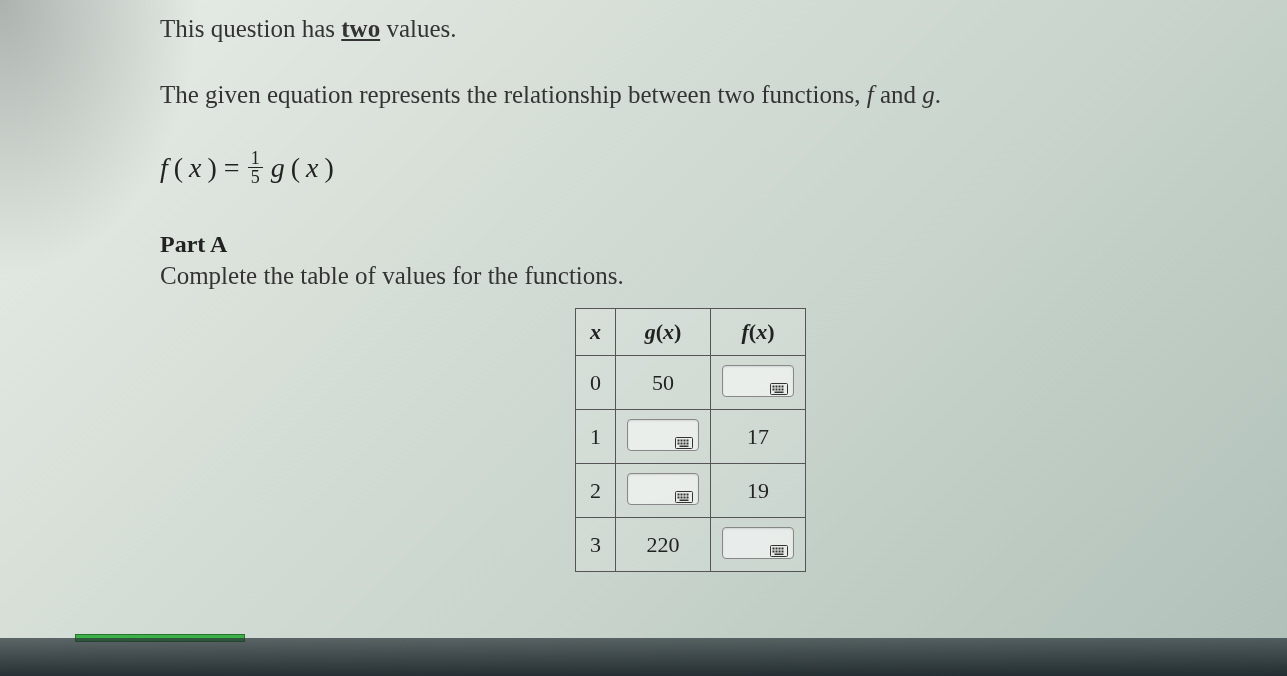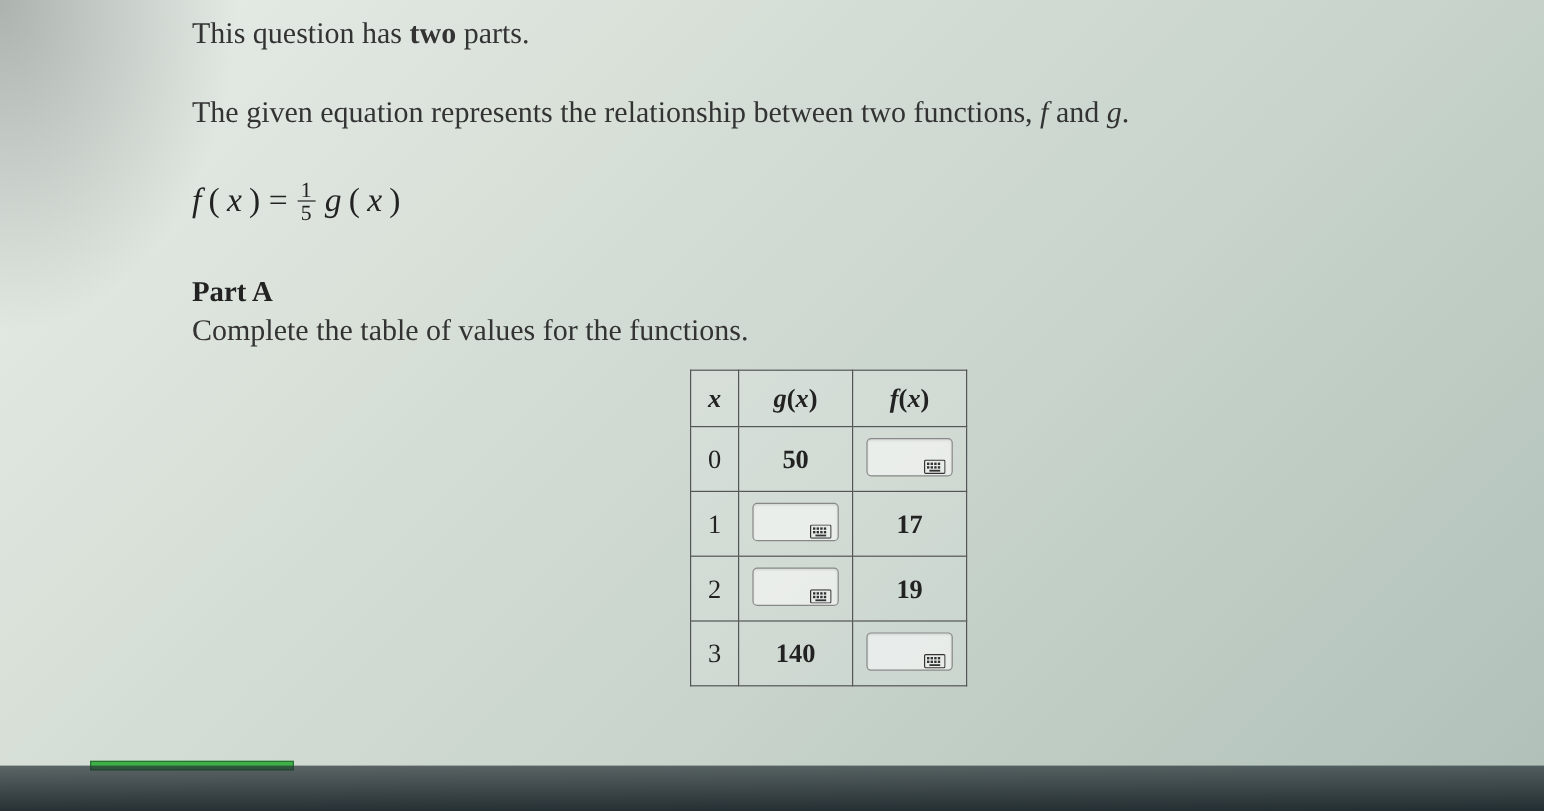--- a/index.html
+++ b/index.html
@@ -23,20 +23,21 @@
     }
     
     .intro-line {
       font-size: 25px;
       margin-bottom: 38px;
       color: #333;
     }
     
     .intro-line strong {
       font-weight: bold;
+      text-decoration: underline;
     }
     
     .description {
       font-size: 25px;
       margin-bottom: 40px;
       color: #333;
     }
     
     .description em {
       font-style: italic;
@@ -128,21 +129,20 @@
       padding: 6px 10px;
       font-family: Georgia, serif;
     }
     
     td.x-val {
       width: 38px;
     }
     
     td.val-col {
       width: 95px;
-      font-weight: bold;
     }
     
     .input-box {
       display: inline-flex;
       align-items: center;
       justify-content: flex-end;
       width: 72px;
       height: 32px;
       border: 1px solid #888;
       border-radius: 4px;
@@ -193,21 +193,21 @@
     }
   </style>
 </head>
 <body>
 
 <div class="shadow-overlay"></div>
 
 <div class="content">
 
   <p class="intro-line">
-    <span>This question has </span><strong>two</strong><span> parts.</span>
+    <span>This question has </span><strong>two</strong><span> values.</span>
   </p>
 
   <p class="description">
     <span>The given equation represents the relationship between two functions, </span><em>f</em><span> and </span><em>g</em><span>.</span>
   </p>
 
   <div class="equation">
     <span>f</span>
       <span style="font-style:normal"> (</span>
       <span>x</span>
@@ -300,21 +300,21 @@
                     <rect x="11.5" y="5.5" width="2" height="2" fill="#333"></rect>
                     <rect x="4.5" y="8.5" width="9" height="1.5" fill="#333"></rect>
                   </svg>
               </span>
             </span>
           </td>
           <td class="val-col">19</td>
         </tr>
         <tr>
           <td class="x-val">3</td>
-          <td class="val-col">140</td>
+          <td class="val-col">220</td>
           <td class="val-col">
             <span class="input-box">
               <span class="keyboard-icon">
                 <svg viewBox="0 0 18 12">
                     <rect x="0.5" y="0.5" width="17" height="11" rx="1" fill="none" stroke="#333" stroke-width="1"></rect>
                     <rect x="2.5" y="2.5" width="2" height="2" fill="#333"></rect>
                     <rect x="5.5" y="2.5" width="2" height="2" fill="#333"></rect>
                     <rect x="8.5" y="2.5" width="2" height="2" fill="#333"></rect>
                     <rect x="11.5" y="2.5" width="2" height="2" fill="#333"></rect>
                     <rect x="2.5" y="5.5" width="2" height="2" fill="#333"></rect>

